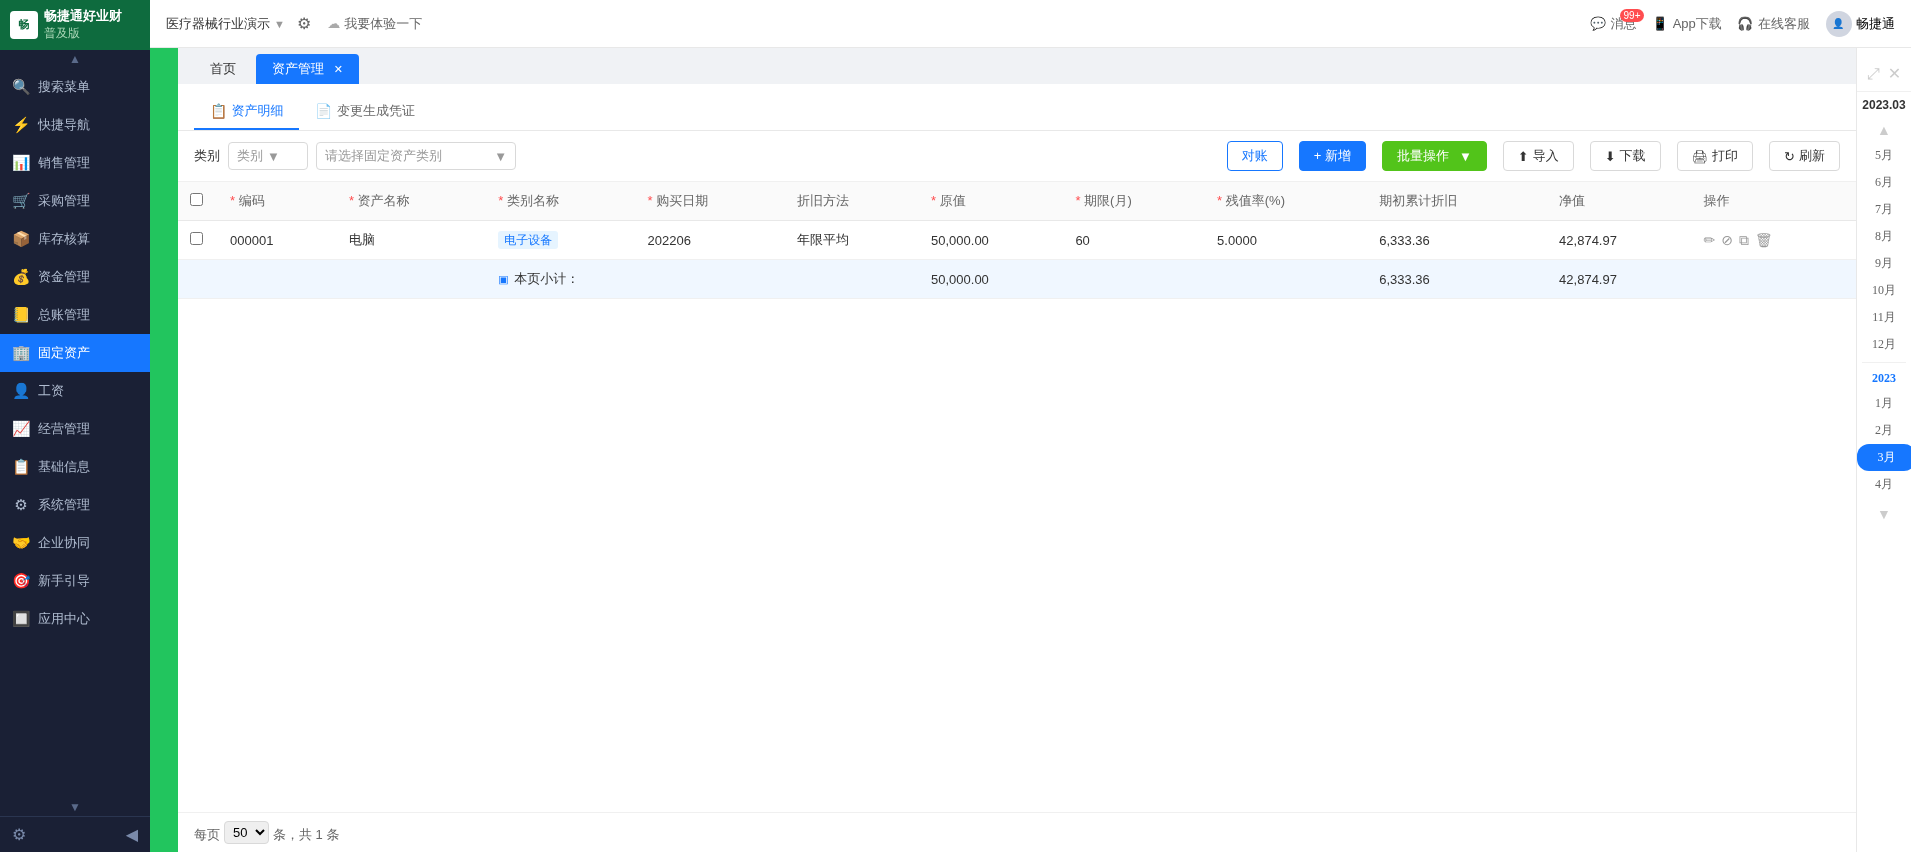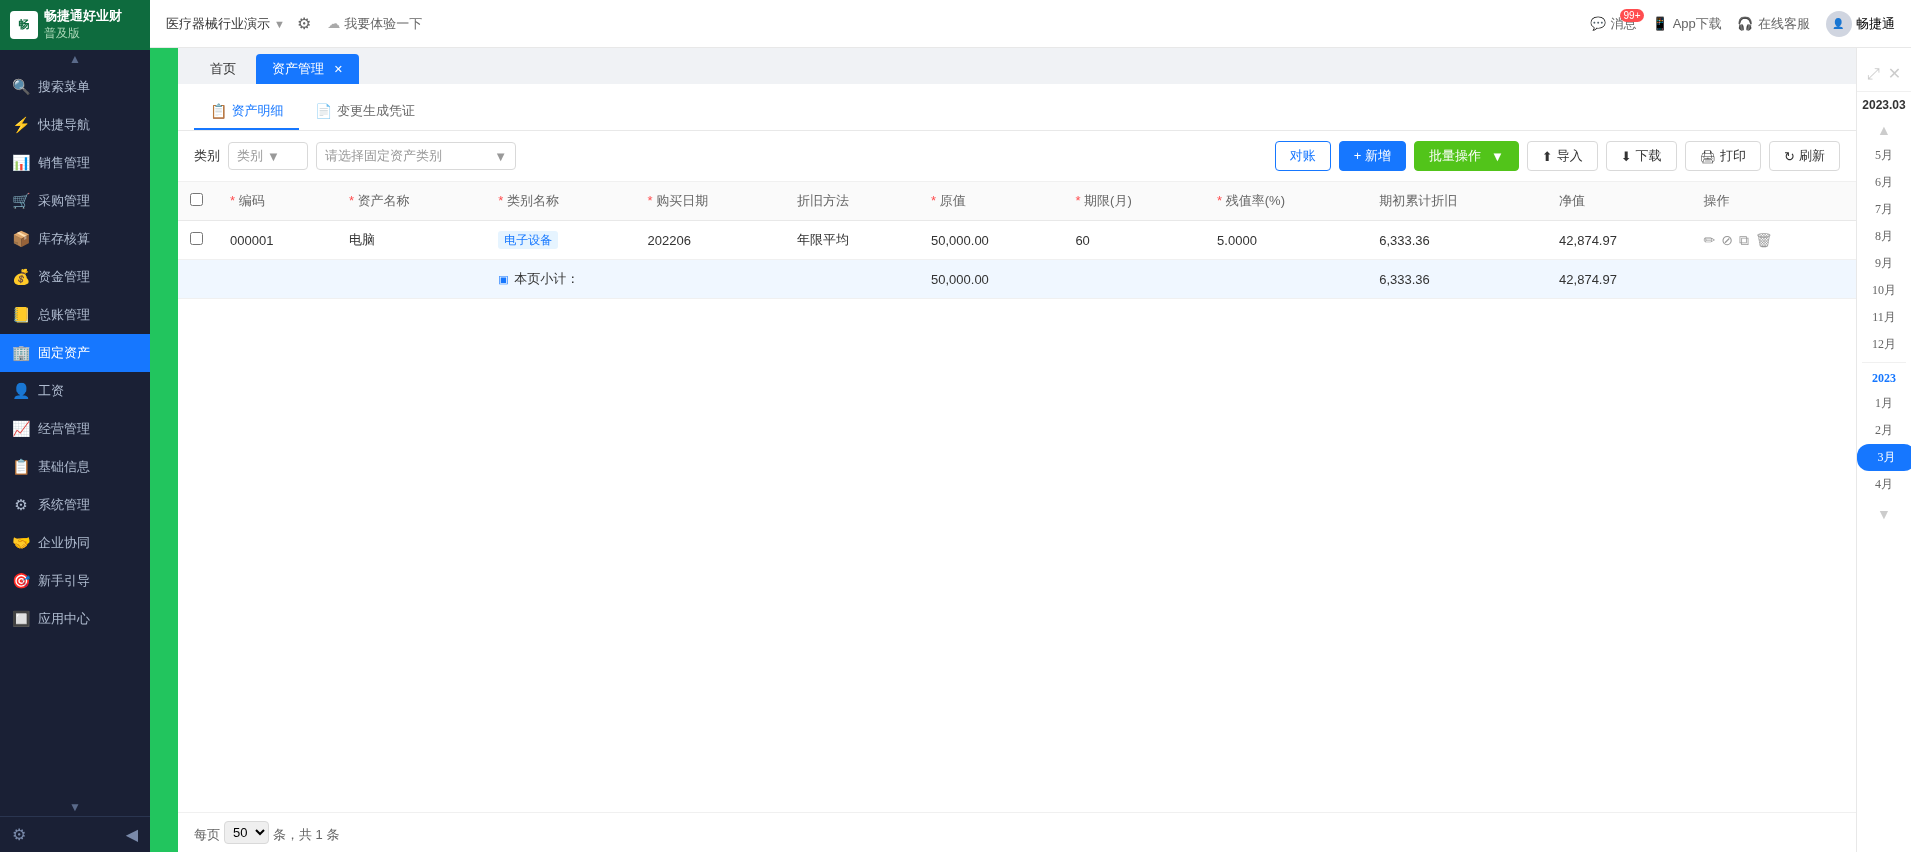--- a/index.html
+++ b/index.html
@@ -177,21 +177,21 @@
     }
     .toolbar-right { margin-left: auto; display: flex; align-items: center; gap: 8px; }
     .btn {
       padding: 5px 14px;
       border-radius: 4px;
       border: 1px solid #d9d9d9;
       cursor: pointer;
       font-size: 13px;
       background: #fff;
       color: #333;
-      display: flex; align-items: center; gap: 4px;
+      display: flex; align-items: center; gap: 4px; margin-left: 8px;
     }
     .btn-primary { background: #1677ff; color: #fff; border-color: #1677ff; }
     .btn-green { background: #52c41a; color: #fff; border-color: #52c41a; }
     .btn-outline-primary { background: #fff; color: #1677ff; border-color: #1677ff; }
     .btn-dropdown { display: flex; align-items: center; gap: 10px; }
     .filter-row {
       display: flex; align-items: center; gap: 8px;
     }
     .filter-label { font-size: 13px; color: #333; }
     .filter-select {

